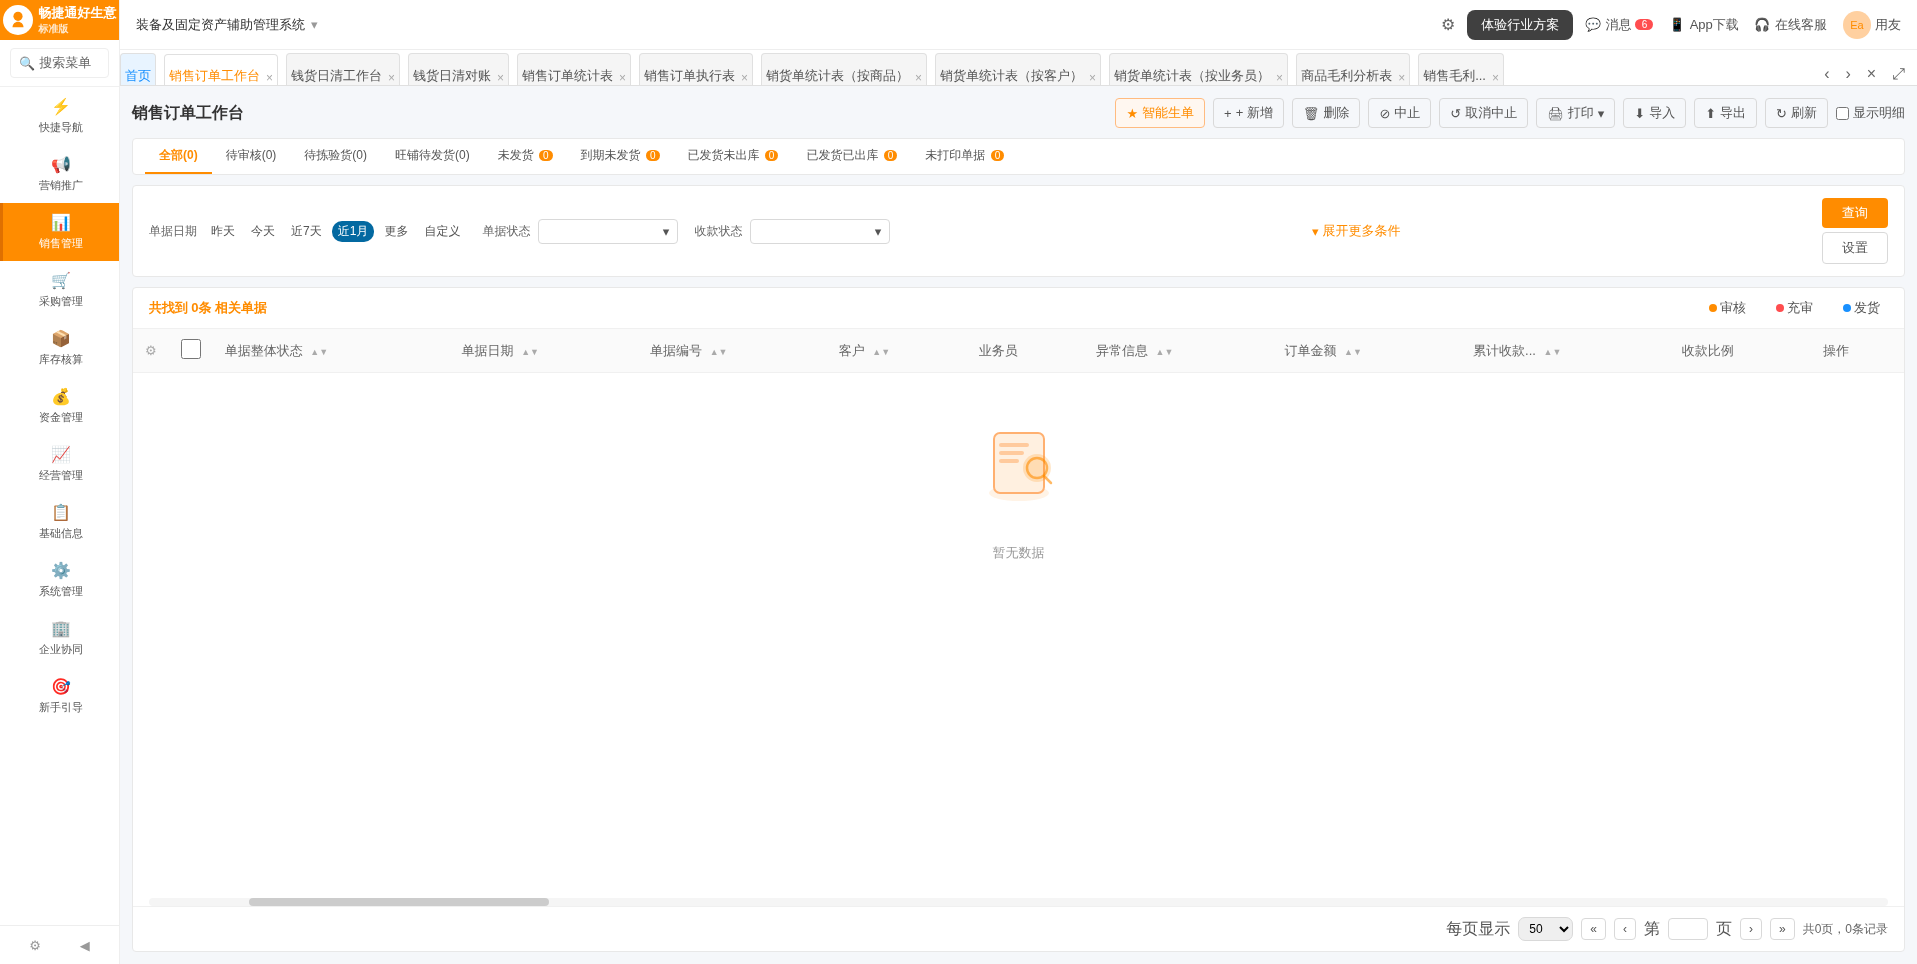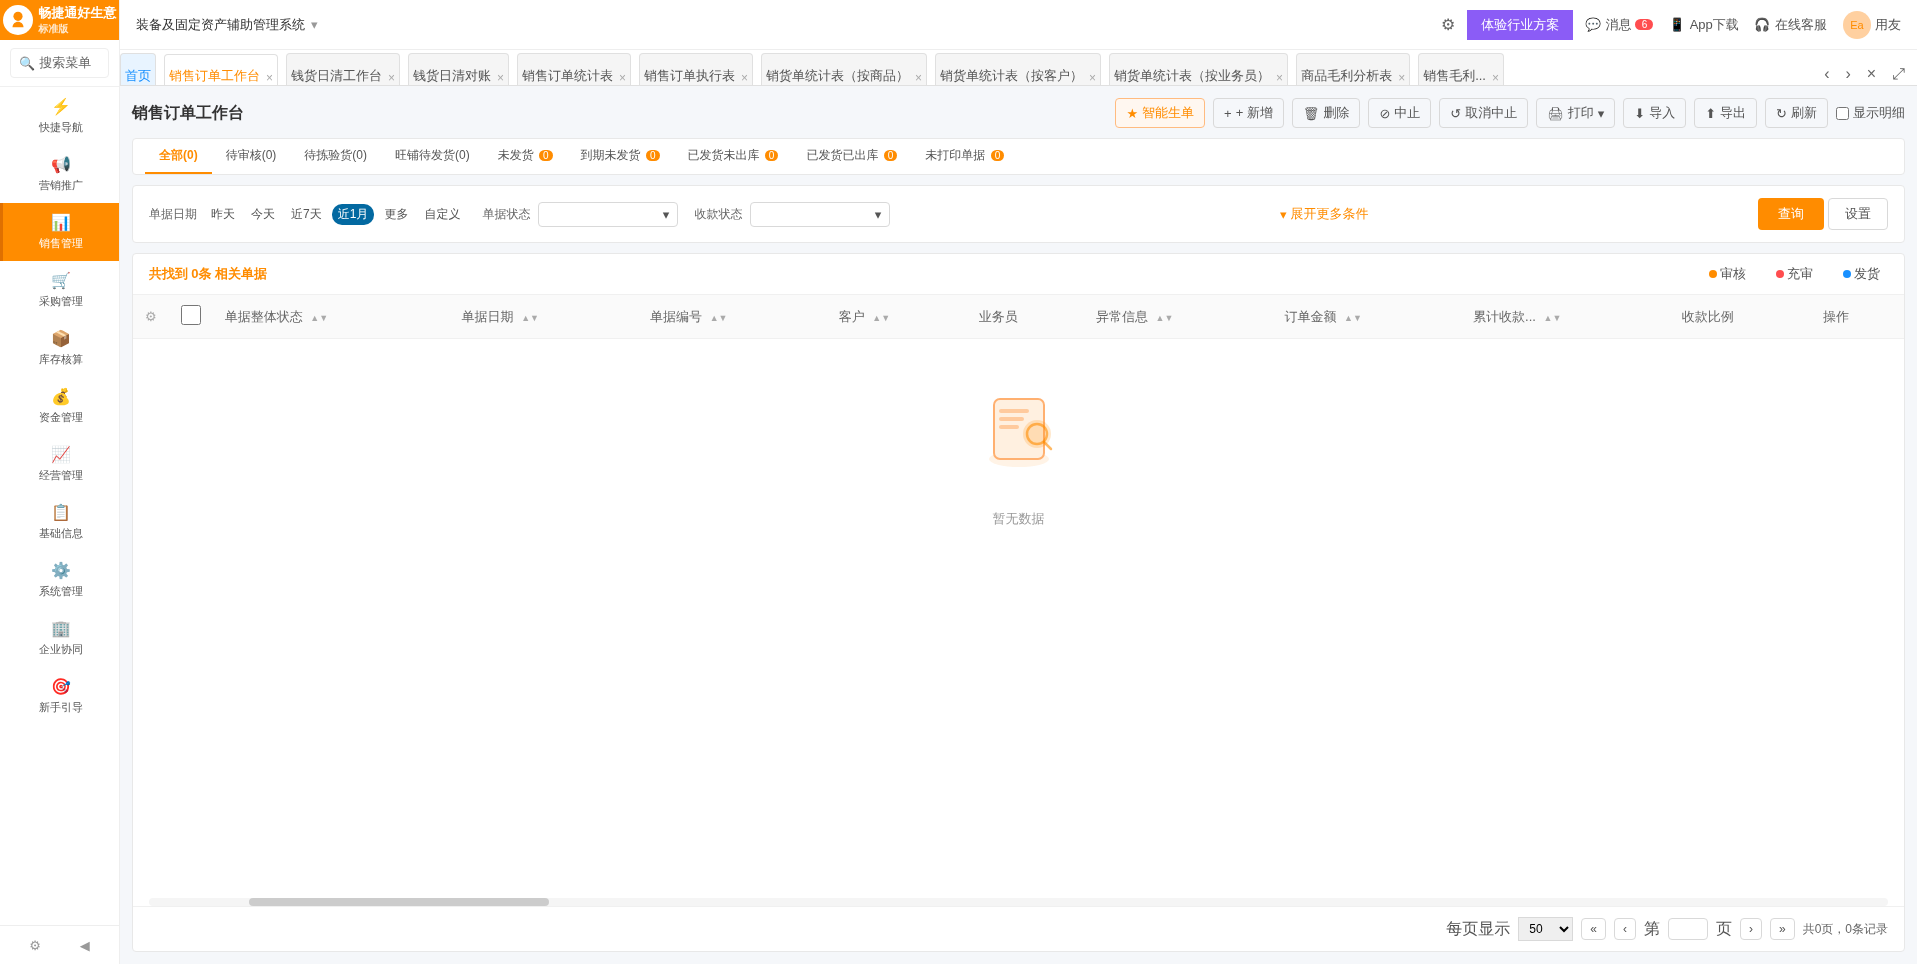--- a/index.html
+++ b/index.html
@@ -22,21 +22,21 @@
     .sidebar-bottom-btn { background: none; border: none; cursor: pointer; color: #999; font-size: 16px; }
 
     
     .main { flex: 1; display: flex; flex-direction: column; overflow: hidden; }
 
     
     .topbar { height: 50px; background: #fff; border-bottom: 1px solid #eee; display: flex; align-items: center; padding: 0 16px; gap: 12px; flex-shrink: 0; }
     .topbar-title { font-size: 13px; color: #333; flex: 1; display: flex; align-items: center; gap: 6px; }
     .topbar-title-text { font-weight: normal; }
     .topbar-title-arrow { color: #999; }
-    .topbar-solution-btn { background: #8b5cf6; color: #fff; border: none; border-radius: 0; padding: 6px 14px; cursor: pointer; font-size: 13px; }
+    .topbar-solution-btn { background: #404040; color: #fff; border: none; border-radius: 8px; padding: 6px 14px; cursor: pointer; font-size: 13px; }
     .topbar-settings { background: none; border: none; cursor: pointer; color: #666; font-size: 16px; }
     .topbar-right { display: flex; align-items: center; gap: 16px; color: #555; font-size: 13px; }
     .topbar-right-item { display: flex; align-items: center; gap: 4px; cursor: pointer; }
     .topbar-badge { background: #ff4d4f; color: #fff; border-radius: 10px; font-size: 10px; padding: 0 5px; min-width: 18px; text-align: center; }
     .topbar-avatar { width: 28px; height: 28px; background: #ffd0a0; border-radius: 50%; display: flex; align-items: center; justify-content: center; font-size: 11px; color: #ff8c00; }
 
     
     .tabs { height: 36px; background: #fff; border-bottom: 1px solid #e0e0e0; display: flex; align-items: flex-end; overflow: hidden; flex-shrink: 0; }
     .tab { display: flex; align-items: flex-end; padding: 0 4px; height: 32px; border: 1px solid #e0e0e0; border-bottom: none; border-radius: 4px 4px 0 0; cursor: pointer; color: #555; background: #f5f5f5; white-space: nowrap; font-size: 12px; margin-right: 8px; gap: 6px; flex-shrink: 0; }
     .tab.active { background: #fff; color: #ff8c00; border-bottom: 1px solid #fff; margin-bottom: -1px; }
@@ -94,21 +94,21 @@
     .data-table th .sort-icons { display: inline-flex; flex-direction: column; margin-left: 4px; line-height: 1; font-size: 9px; color: #aaa; }
     .table-checkbox { width: 20px; height: 20px; cursor: pointer; }
     .table-settings-icon { color: #aaa; cursor: pointer; }
 
     
     .empty-state { flex: 1; display: flex; flex-direction: column; align-items: center; justify-content: center; gap: 12px; padding: 40px; }
     .empty-text { color: #999; font-size: 13px; }
 
     
     .pagination { padding: 10px 16px; display: flex; align-items: center; justify-content: flex-end; gap: 8px; border-top: 1px solid #f0f0f0; }
-    .page-size-select { border: 1px solid #d9d9d9; border-radius: 0; padding: 3px 6px; font-size: 12px; }
+    .page-size-select { border: 1px solid #d9d9d9; border-radius: 7px; padding: 3px 6px; font-size: 12px; }
     .page-btn { background: none; border: 1px solid #d9d9d9; border-radius: 4px; padding: 3px 8px; cursor: pointer; color: #555; font-size: 12px; }
     .page-btn:disabled { color: #ccc; cursor: not-allowed; }
     .page-info { color: #555; font-size: 16px; }
     .page-input { border: 1px solid #d9d9d9; border-radius: 4px; padding: 3px 6px; width: 40px; text-align: center; font-size: 12px; }
     .total-info { color: #666; font-size: 12px; }
 
     
     .horizontal-scroll { height: 8px; background: #f5f5f5; margin: 0 16px; border-radius: 4px; position: relative; }
     .horizontal-scroll-thumb { position: absolute; left: 100px; width: 300px; height: 8px; background: #ccc; border-radius: 4px; cursor: pointer; }
   </style>
@@ -378,21 +378,21 @@
           <span class="filter-label">收款状态</span>
           <div class="filter-select">
             <span></span>
             <span>▾</span>
           </div>
         </div>
         <div class="filter-expand">
           <span>▾</span>
           <span>展开更多条件</span>
         </div>
-        <div style="margin-left:auto;display:flex;flex-direction:row;gap:4px;">
+        <div style="margin-left:auto;display:flex;flex-direction:column;gap:4px;">
           <button class="query-btn">查询</button>
           <button class="set-btn">设置</button>
         </div>
       </div>
     </div>
 
     <div class="table-area">
       <div class="table-toolbar">
         <div class="table-count">
           <span>共找到</span>

